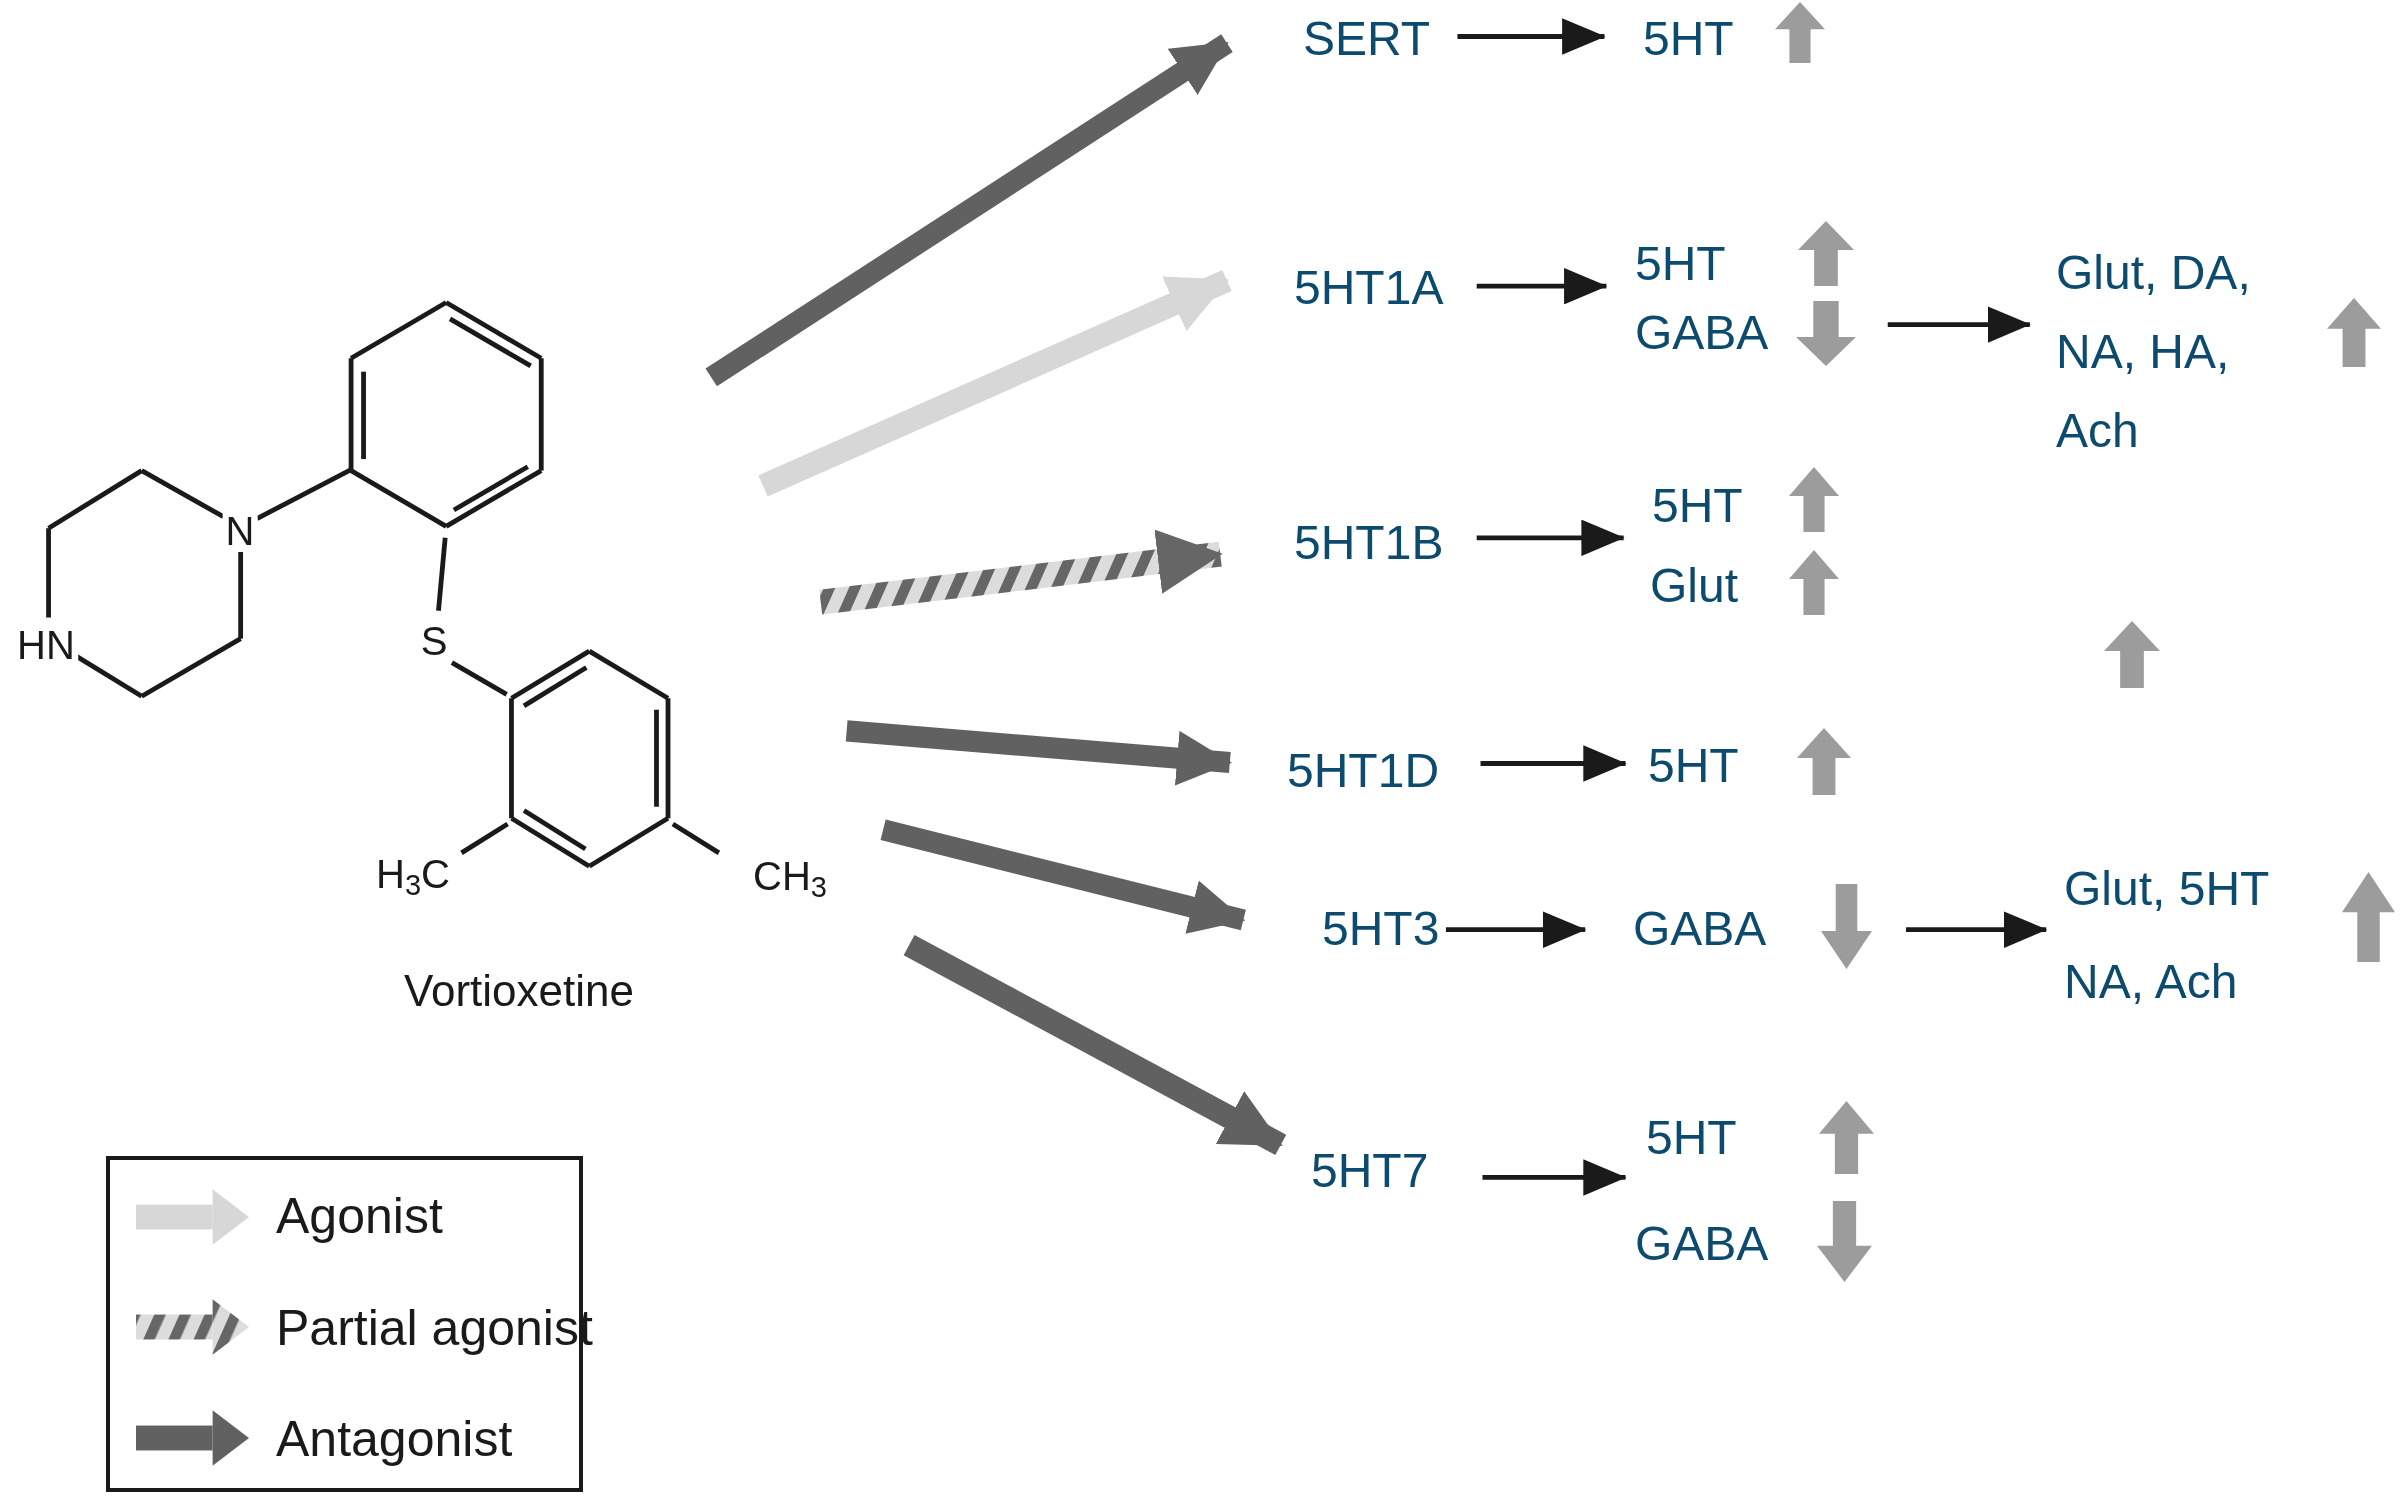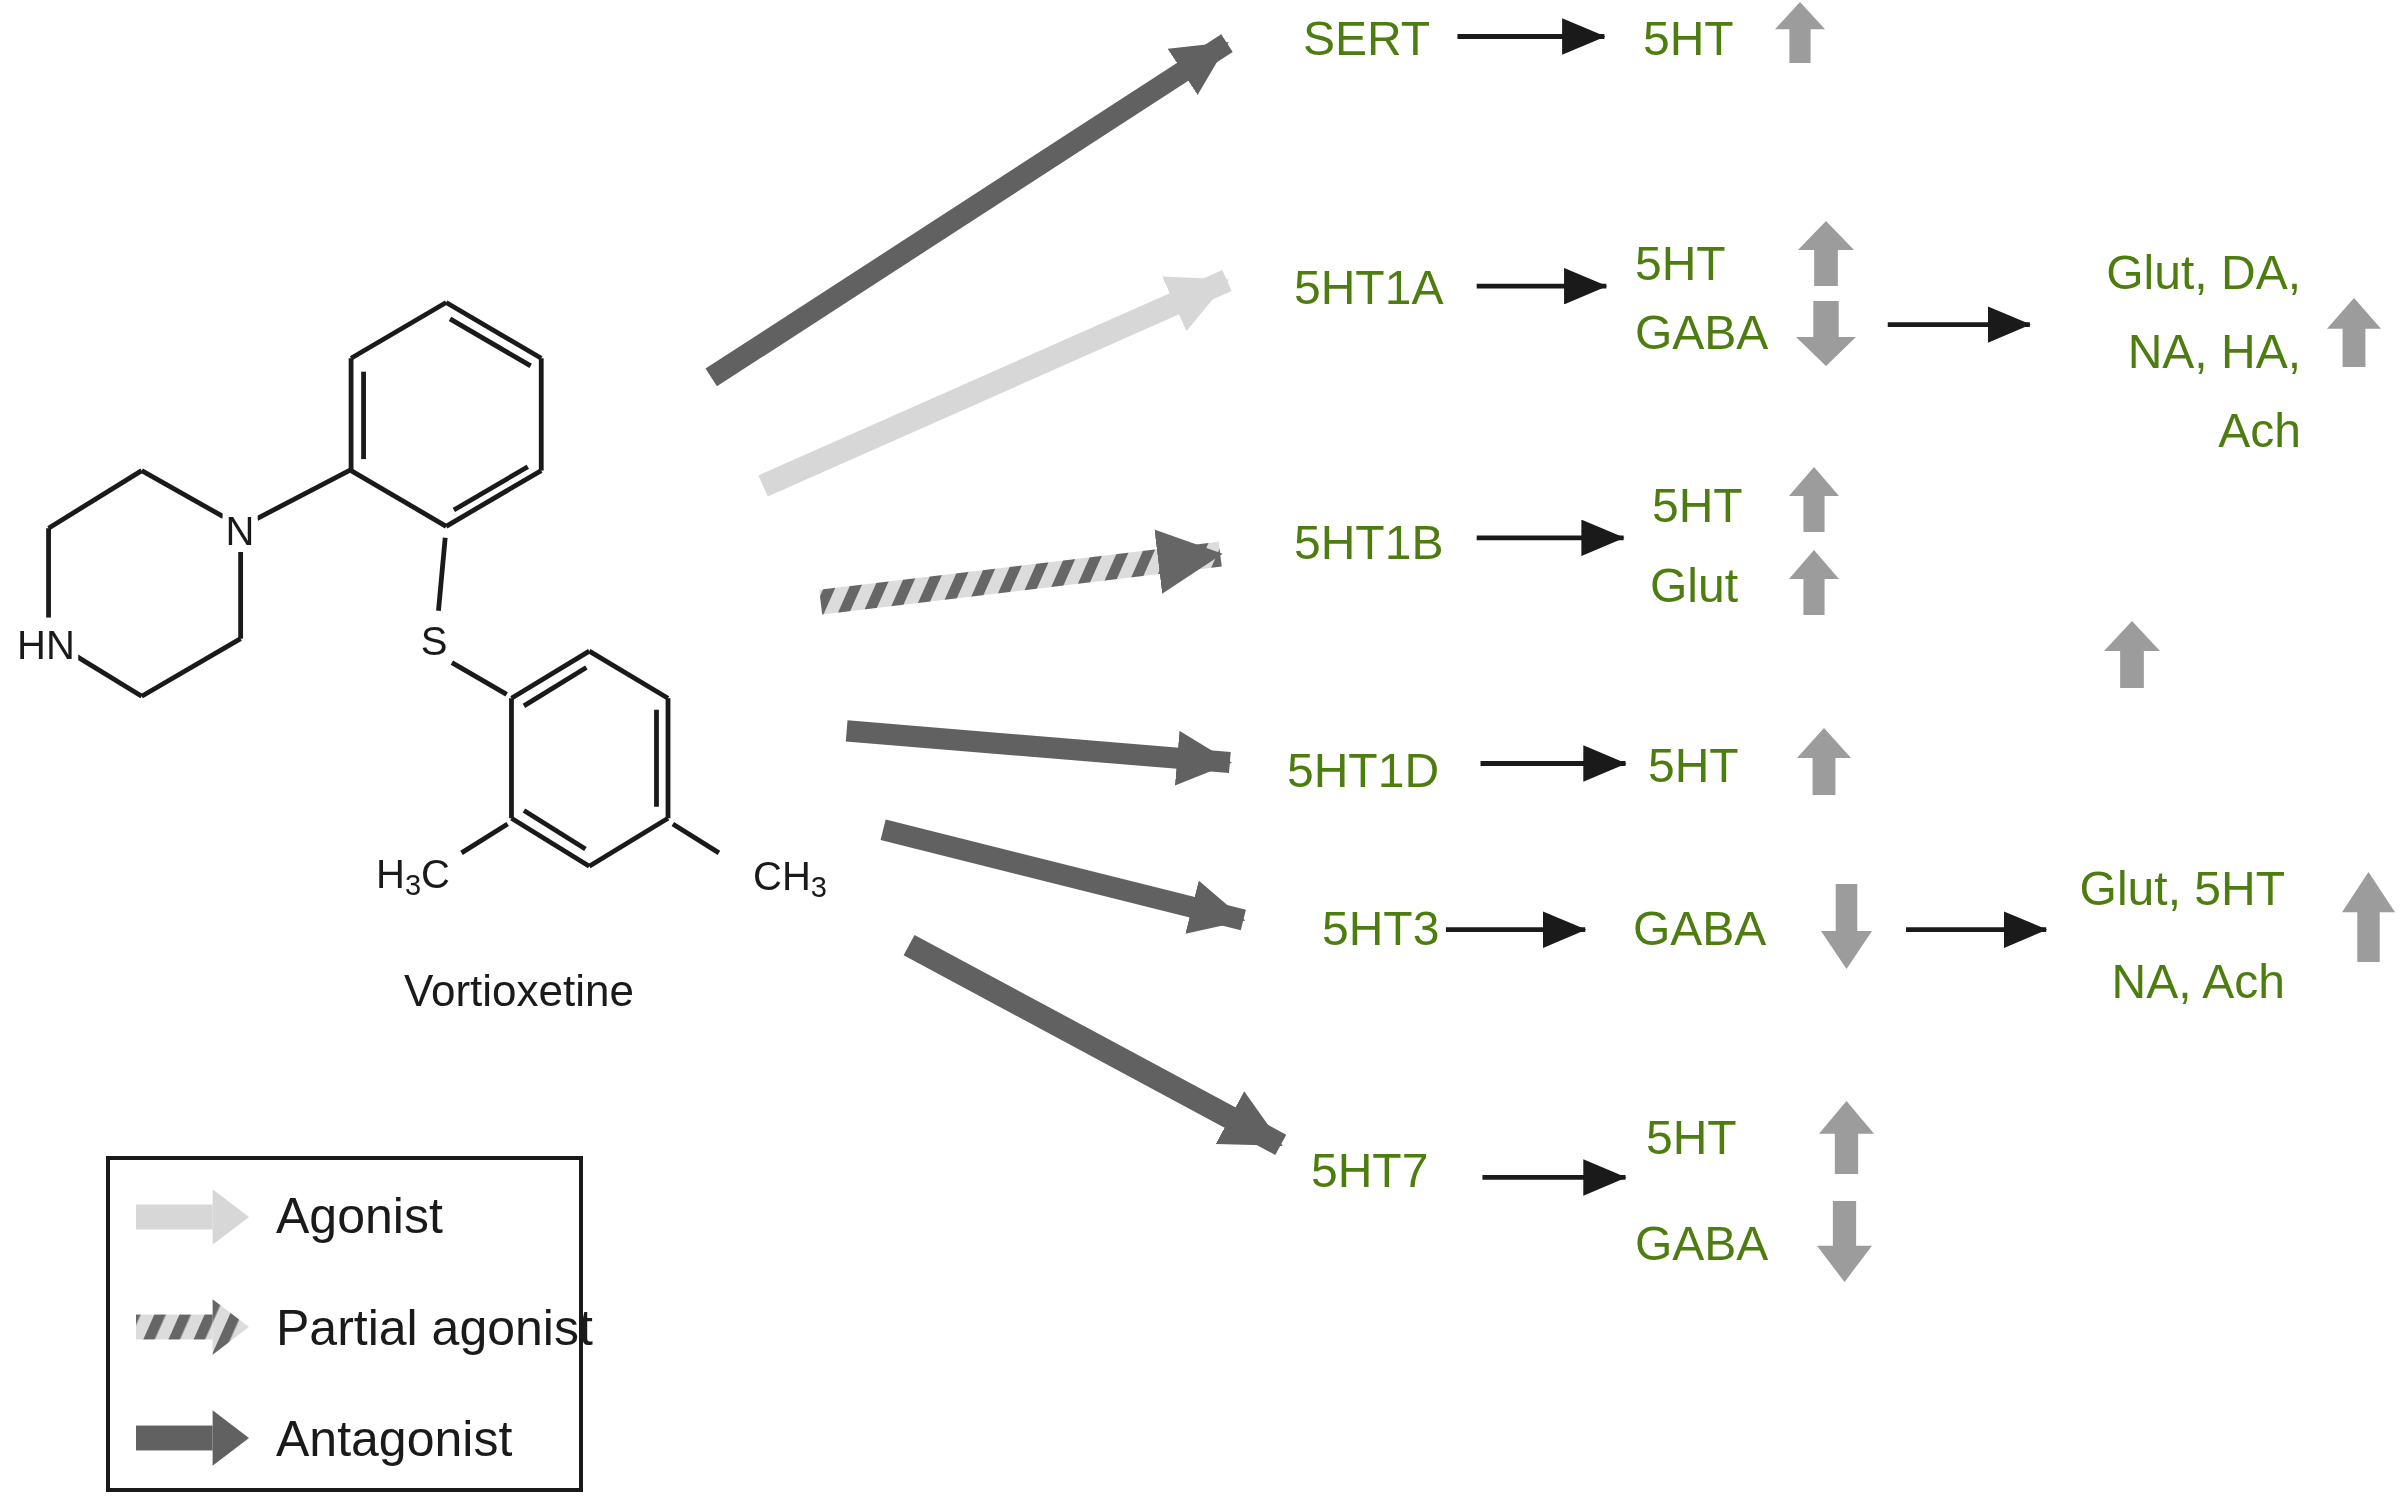--- a/index.html
+++ b/index.html
@@ -1,22 +1,22 @@
 <!DOCTYPE html>
 <html><head>
 <meta charset="utf-8">
 <style>
   html,body{margin:0;padding:0;background:#ffffff;}
   #canvas{
     position:relative;width:2404px;height:1504px;background:#ffffff;overflow:hidden;
     font-family:"Liberation Sans","DejaVu Sans",sans-serif;color:#1a1a1a;
   }
   #art{position:absolute;left:0;top:0;}
-  .txt{position:absolute;font-size:48px;line-height:1.1;white-space:nowrap;color:#4d7c0f;}
-  .ctr{text-align:right;white-space:normal;}
+  .txt{position:absolute;font-size:48px;line-height:1.1;white-space:nowrap;color:#0c4a6e;}
+  .ctr{text-align:left;white-space:normal;}
   .atom{position:absolute;font-size:40px;line-height:1;background:#ffffff;padding:1px 2.9px;
         transform:translate(-50%,-50%);white-space:nowrap;}
   .atom .sub{font-size:29px;vertical-align:-7.7px;}
   .molname{position:absolute;font-size:44px;transform:translate(-50%,-50%);white-space:nowrap;}
   .ud{position:absolute;}
   .ud.down{transform:rotate(180deg);}
   #legend-box{position:absolute;left:106px;top:1156px;width:477px;height:336px;
               border:4.8px solid #1a1a1a;background:#ffffff;box-sizing:border-box;}
   .legend-arrow{position:absolute;width:113px;height:56px;}
   .legend-label{position:absolute;font-size:50px;line-height:1;white-space:nowrap;}

